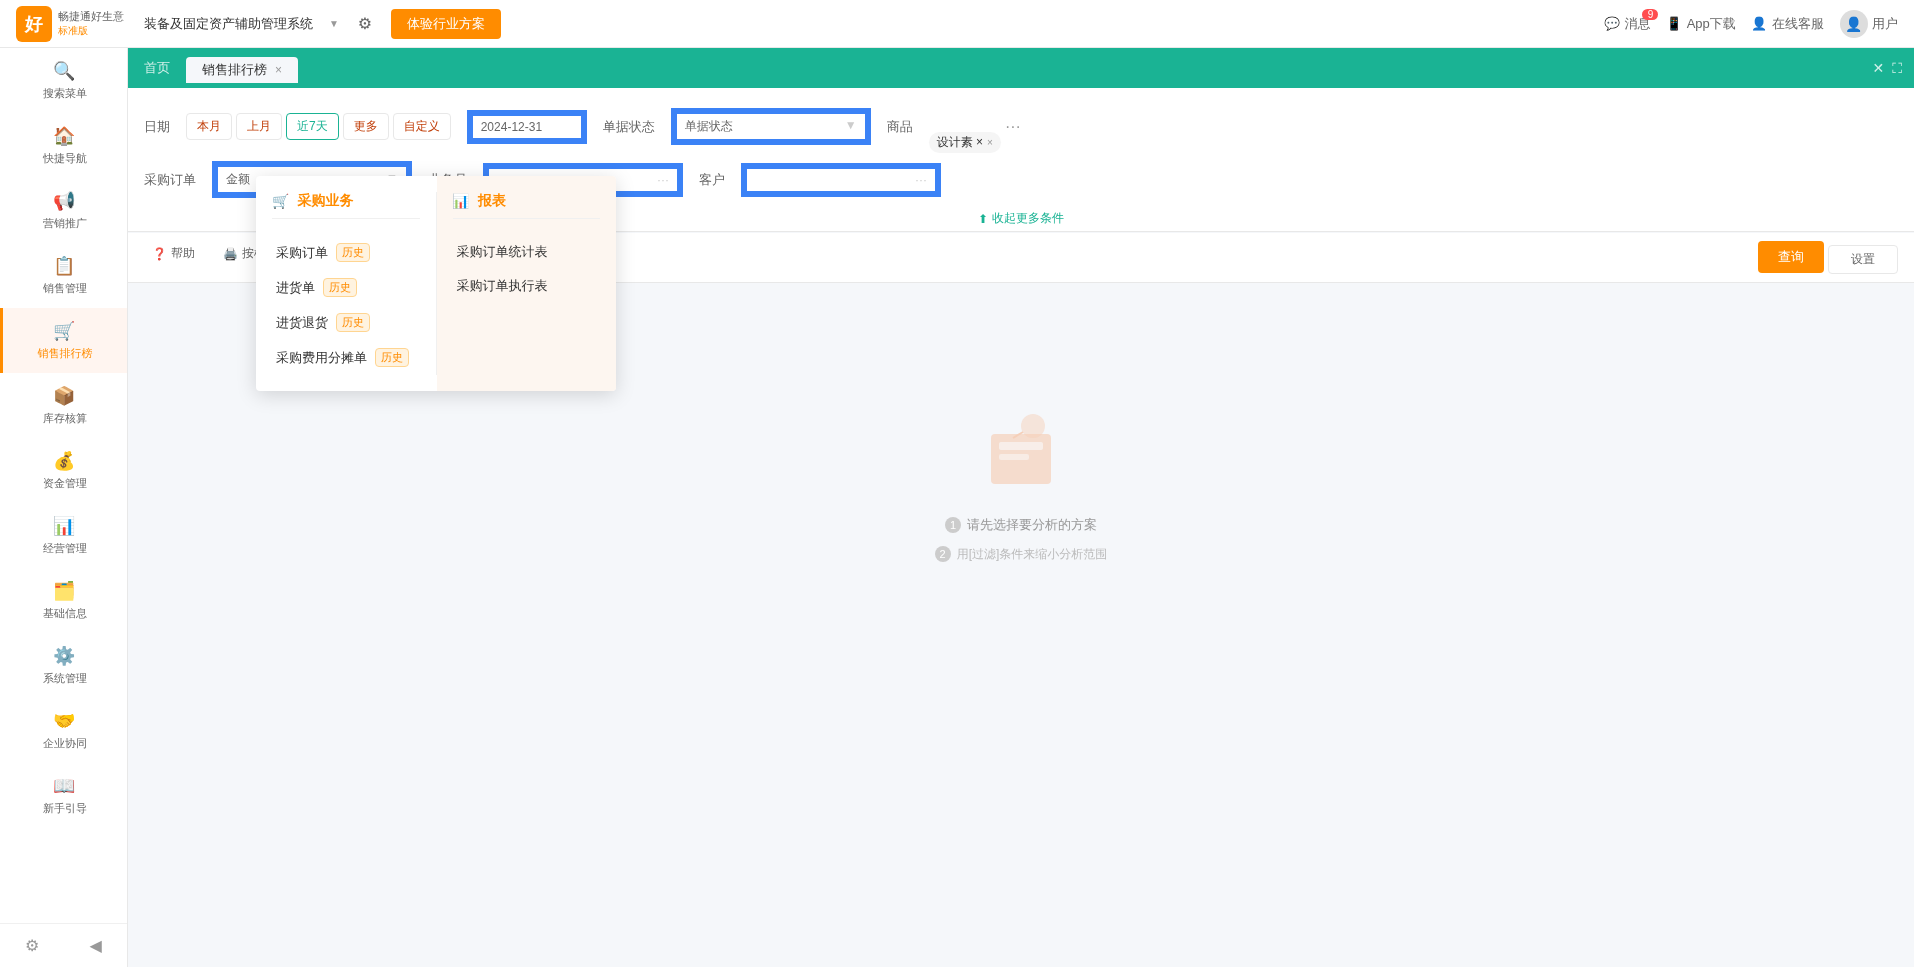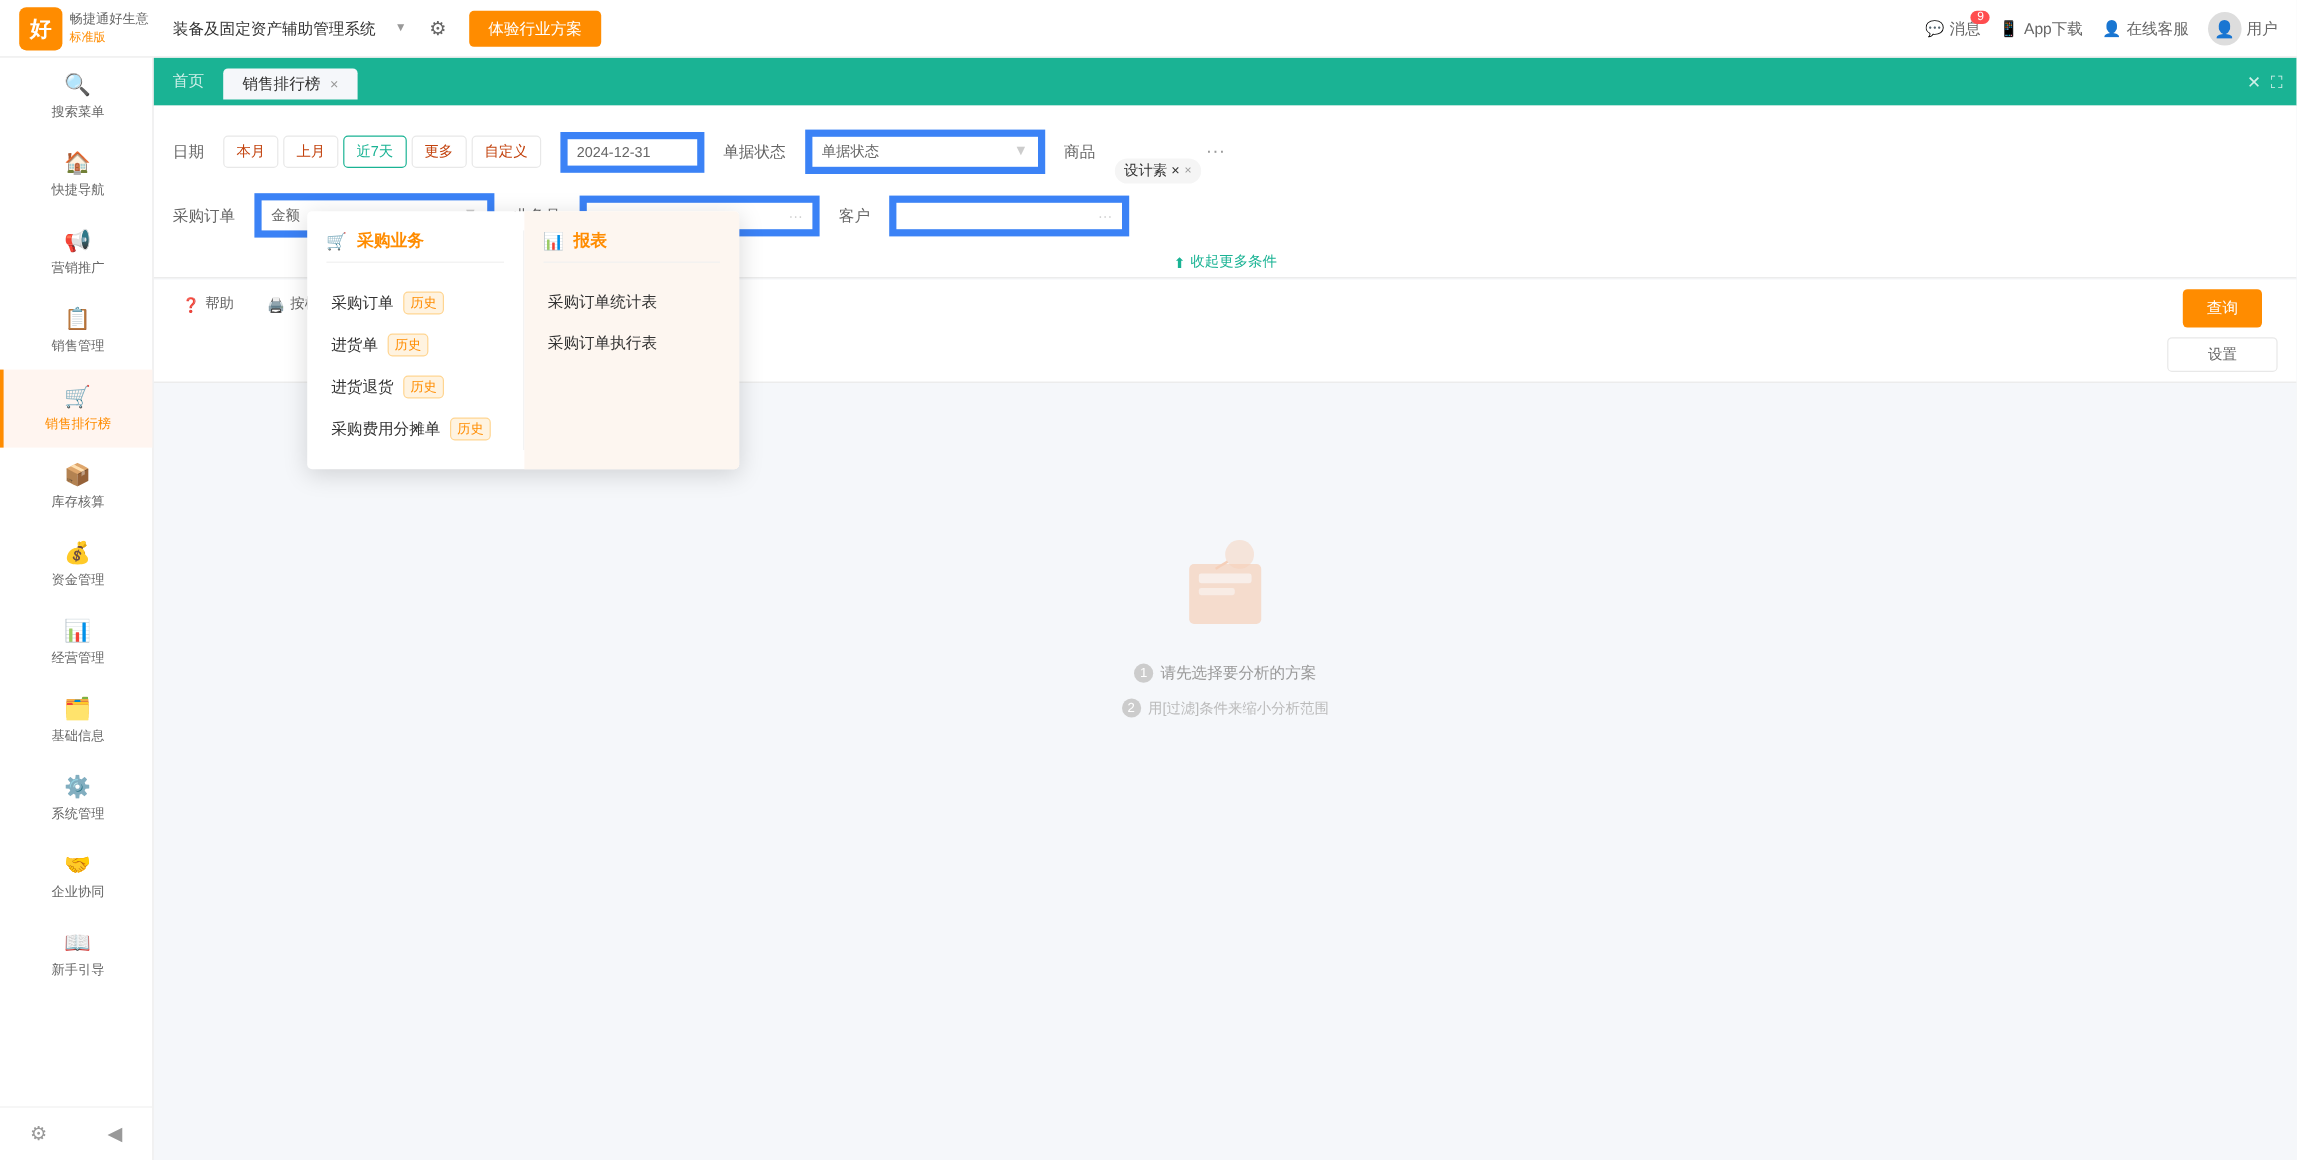--- a/index.html
+++ b/index.html
@@ -50,21 +50,21 @@
     .date-btn { padding: 4px 10px; border: 1px solid #e8e8e8; border-radius: 4px; cursor: pointer; color: #c2410c; font-size: 12px; background: #fff; }
     .date-btn.active { border-color: #1ab394; color: #1ab394; }
     .filter-input { display: flex; align-items: flex-start; border: 6px solid #3b82f6; border-radius: 0; padding: 4px 8px; min-width: 180px; color: #666; font-size: 12px; cursor: pointer; gap: 8px; }
     .filter-input .arrow { color: #ccc; }
     .filter-tag { display: flex; align-items: center; gap: 4px; background: #f5f5f5; padding: 2px 8px; border-radius: 12px; font-size: 12px; color: #333; margin-top: 32px; }
     .filter-tag .remove { cursor: pointer; color: #999; font-size: 10px; }
     .filter-dots { color: #999; cursor: pointer; font-size: 16px; }
     .collapse-btn { display: flex; align-items: center; gap: 4px; color: #1ab394; cursor: pointer; font-size: 12px; justify-content: center; padding: 4px 0; }
     .action-btn { display: flex; align-items: center; gap: 4px; cursor: pointer; color: #666; font-size: 12px; padding: 4px 8px; border: none; background: none; }
     .query-btn { background: #ff8c00; color: white; border: none; padding: 7px 20px; border-radius: 4px; cursor: pointer; font-size: 13px; }
-    .set-btn { background: white; color: #666; border: 1px solid #e8e8e8; padding: 5px 14px; border-radius: 4px; cursor: pointer; font-size: 12px; display: block; width: 92px; text-align: center; margin-top: 4px; }
+    .set-btn { background: white; color: #666; border: 1px solid #e8e8e8; padding: 5px 14px; border-radius: 4px; cursor: pointer; font-size: 12px; display: block; width: 70px; text-align: center; margin-top: 4px; }
 
     
     .empty-state { display: flex; flex-direction: column; align-items: center; justify-content: center; height: 400px; gap: 12px; }
     .empty-text { color: #999; font-size: 13px; }
     .empty-sub { color: #bbb; font-size: 12px; }
 
     
     .dropdown-menu { position: absolute; left: 128px; top: 88px; background: white; border-radius: 4px; box-shadow: 0 4px 20px rgba(0,0,0,0.15); z-index: 1000; display: flex; width: 360px; }
     .menu-section { flex: 1; padding: 16px; }
     .menu-section-title { display: flex; align-items: center; gap: 8px; color: #ff8c00; font-size: 14px; font-weight: bold; margin-bottom: 16px; padding-bottom: 8px; border-bottom: 1px solid #f0f0f0; }
@@ -257,21 +257,21 @@
             </div>
             <div class="action-btn">
               <span>⬇️</span>
               <span>导出</span>
             </div>
             <div class="action-btn">
               <span>🔄</span>
               <span>刷新</span>
             </div>
           </div>
-          <div style="display:flex; flex-direction:column; align-items:center; gap:4px;">
+          <div style="display:flex; align-items:flex-start; gap:4px;">
             <button class="query-btn">查询</button>
             <button class="set-btn">设置</button>
           </div>
         </div>
 
         <div class="empty-state">
           <div style="width:100px;height:100px;opacity:0.5;">
             <svg viewBox="0 0 100 100" xmlns="http://www.w3.org/2000/svg">
               <rect x="20" y="30" width="60" height="50" rx="4" fill="#f5a97a" opacity="0.7"></rect>
               <rect x="28" y="38" width="44" height="8" rx="2" fill="#fff" opacity="0.6"></rect>

